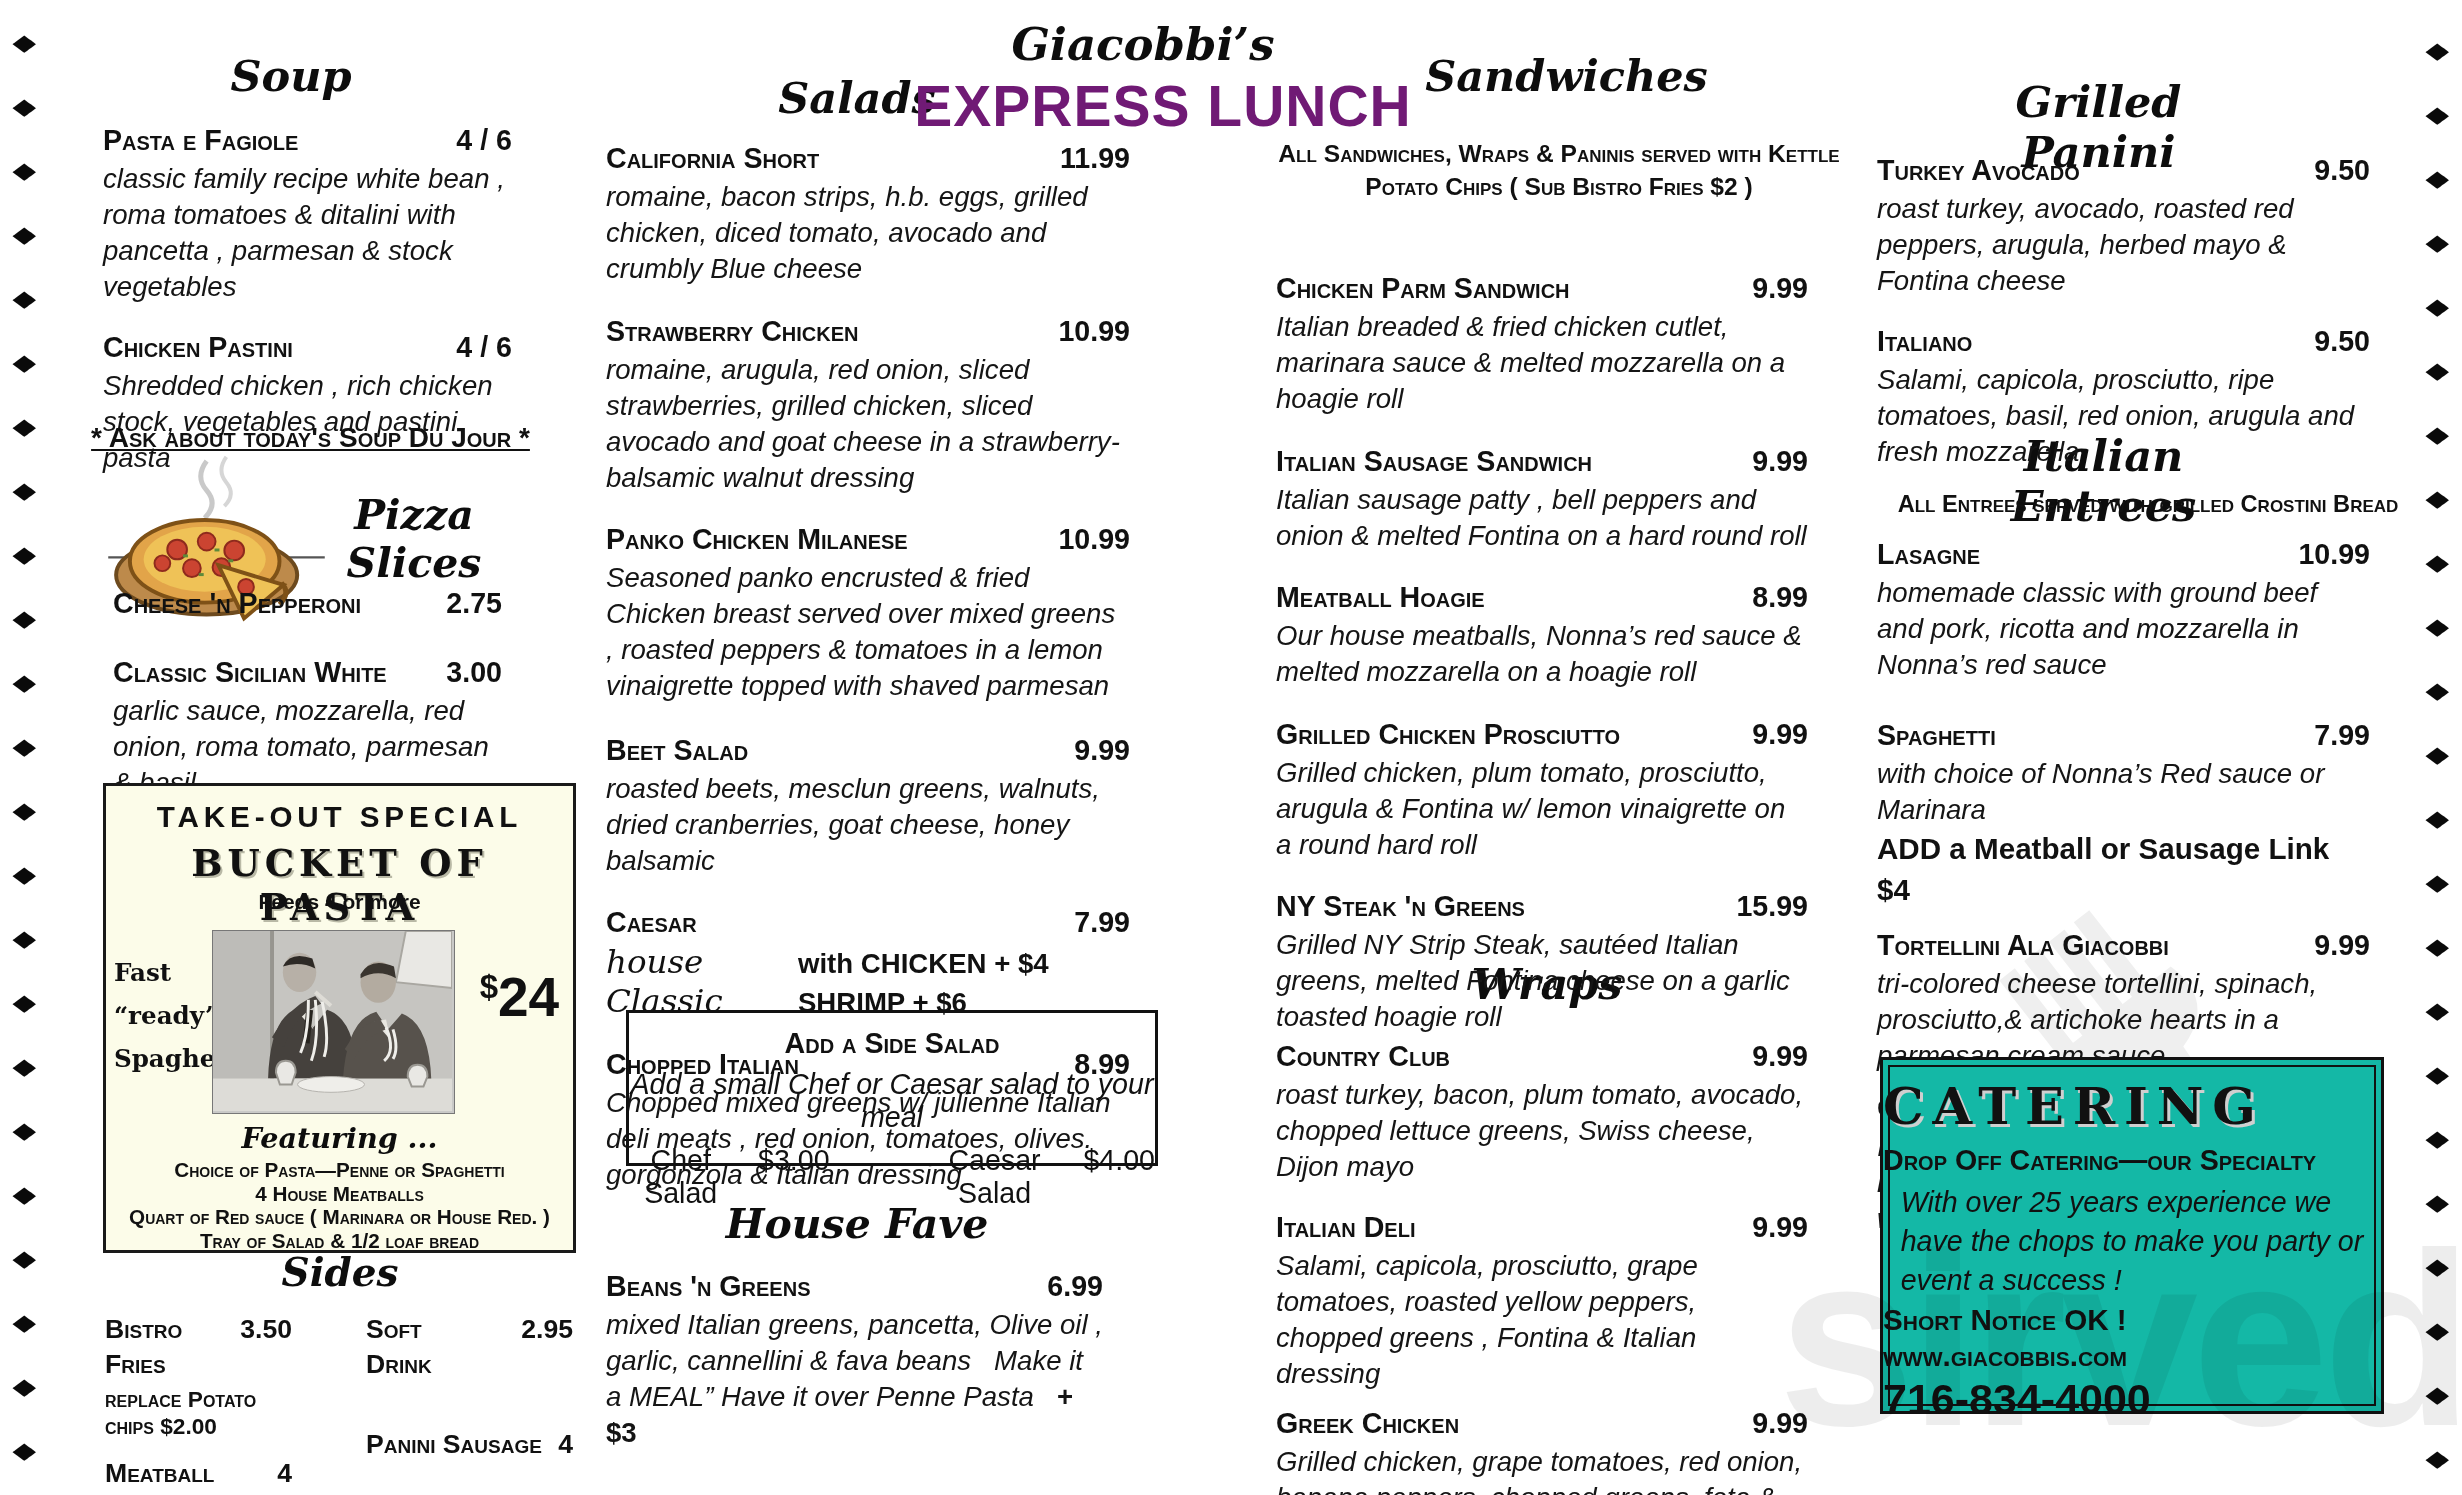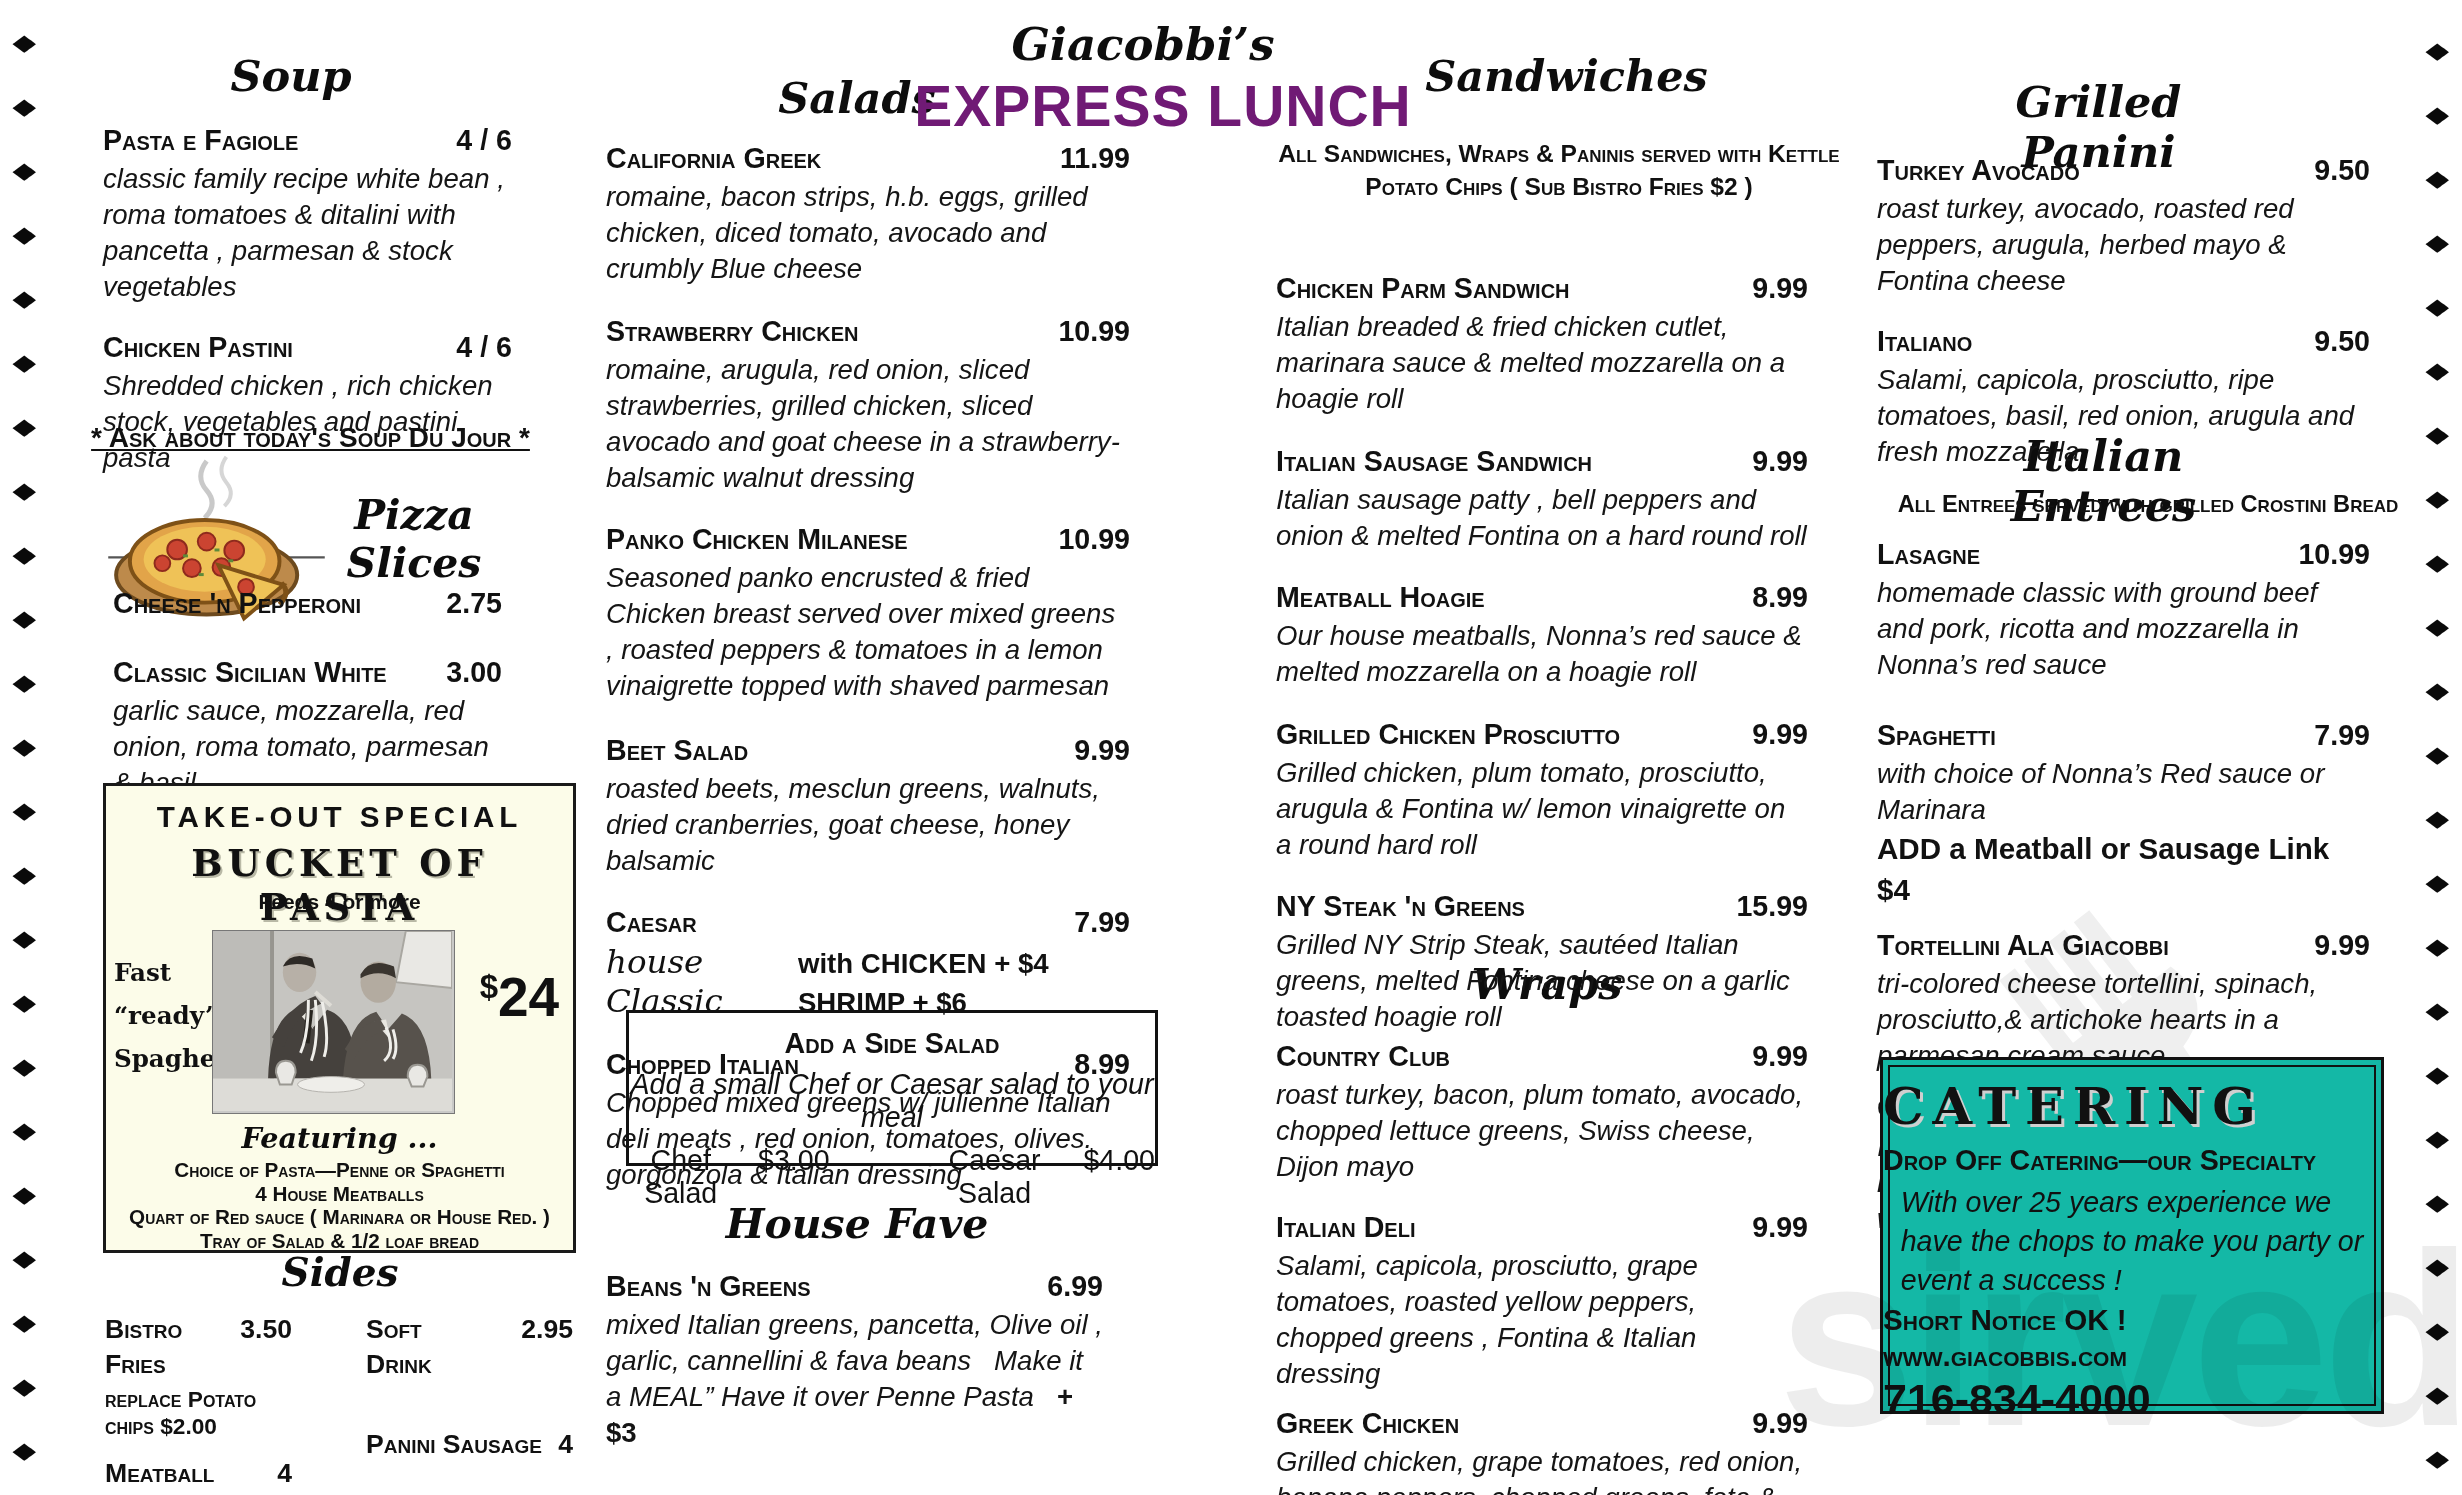--- a/index.html
+++ b/index.html
@@ -263,21 +263,21 @@
     <div class="nrow sr2-right" style="font-size:26.6px;line-height:35px;">
         <span>Panini Sausage</span>
         <span class="price" style="font-size:26.6px;">4</span>
       </div>
   </div>
 
   <div class="sec-head script" style="left:739px;top:73px;width:236px;">Salads</div>
   <div class="items" style="left:606px;top:138px;width:524px;">
     <div class="mb24">
       <div class="nrow">
-          <span>California Greek</span>
+          <span>California Short</span>
           <span class="price">11.99</span>
         </div>
       <div class="desc">romaine, bacon strips, h.b. eggs, grilled chicken, diced tomato, avocado and crumbly Blue cheese</div>
     </div>
     <div class="mb24">
       <div class="nrow">
           <span>Strawberry Chicken</span>
           <span class="price">10.99</span>
         </div>
       <div class="desc">romaine, arugula, red onion, sliced strawberries, grilled chicken, sliced avocado and goat cheese in a strawberry-balsamic  walnut dressing</div>

